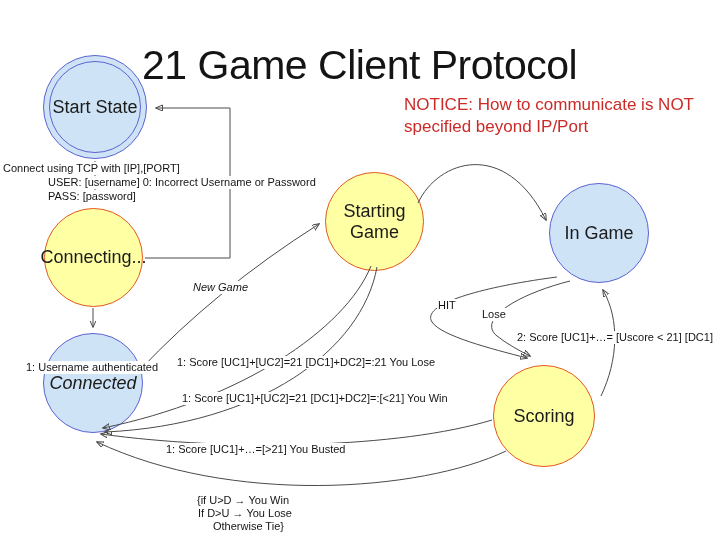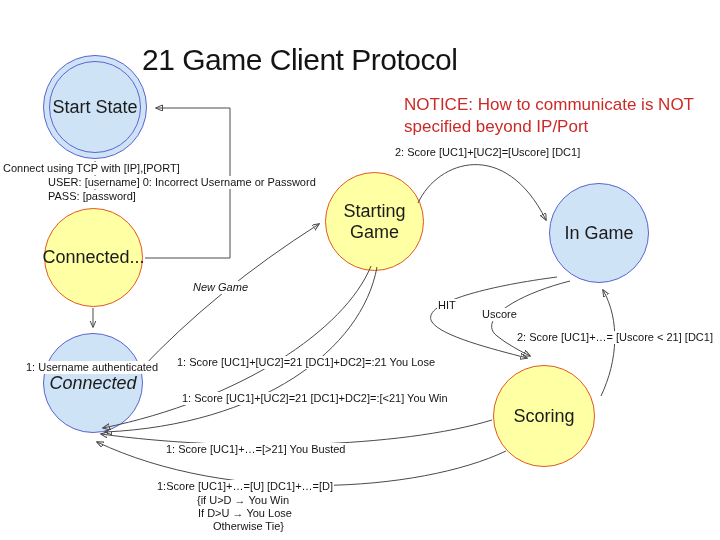--- a/index.html
+++ b/index.html
@@ -2,21 +2,21 @@
 <html style="--blue-fill: #cfe3f6; --blue-border: #5c63d2; --yellow-fill: #ffffa3; --yellow-border: #e2581f; --edge-gray: #4a4a4a; --notice-red: #cb2b28; --title-black: #141414;"><head>
 <meta charset="utf-8">
 <style>
   html,body{margin:0;padding:0;background:#888;}
   .stage{
     position:relative;width:720px;height:540px;background:#ffffff;
     font-family:"Liberation Sans","DejaVu Sans",sans-serif;overflow:hidden;
     color:#1b1b1b;
   }
   .title{
-    position:absolute;left:142px;top:44px;font-size:30px;line-height:1.05;
+    position:absolute;left:142px;top:44px;font-size:41px;line-height:1.05;
     letter-spacing:-0.5px;color:var(--title-black,#141414);white-space:nowrap;
     font-weight:400;
   }
   .notice{
     position:absolute;left:404px;top:94px;font-size:17px;line-height:21.5px;
     color:var(--notice-red,#cb2b28);white-space:pre-line;font-weight:400;
   }
   .state{
     position:absolute;border-radius:50%;display:flex;align-items:center;
     justify-content:center;text-align:center;font-size:18px;line-height:1.15;
@@ -43,21 +43,21 @@
   <div class="title">21 Game Client Protocol</div>
   <div class="notice">NOTICE: How to communicate is NOT
 specified beyond IP/Port</div>
 
   <div class="state blue" style="left:43px;top:55px;width:104px;height:104px;">
     <div class="inner-ring"></div>
     <span>Start State</span>
   </div>
 
   <div class="state yellow" style="left:44px;top:208px;width:99px;height:99px;">
-    <span>Connected...</span>
+    <span>Connecting...</span>
   </div>
 
   <div class="state blue" style="left:43px;top:333px;width:100px;height:100px;font-style:italic;">
     <span>Connected</span>
   </div>
 
   <div class="state yellow" style="left:325px;top:172px;width:99px;height:99px;">
     <span>Starting
 Game</span>
   </div>
@@ -88,24 +88,22 @@
     <path d="M 377 267 C 362 350 260 425 105 432" marker-end="url(#arrow)"></path>
     <path d="M 492 420 C 400 448 230 452 101 434" marker-end="url(#arrow)"></path>
     <path d="M 506 451 C 420 492 230 505 97 442" marker-end="url(#arrow)"></path>
   </svg>
 
   <div class="elabel" style="left:2px;top:162px;">Connect using TCP with [IP],[PORT]</div>
   <div class="elabel" style="left:47px;top:176px;">USER: [username] 0: Incorrect Username or Password</div>
   <div class="elabel" style="left:47px;top:190px;">PASS: [password]</div>
   <div class="elabel" style="left:25px;top:313px;margin-top:48px;">1: Username authenticated</div>
   <div class="elabel" style="left:192px;top:281px;font-style:italic;">New Game</div>
-  <div class="elabel" style="left:394px;top:146px;">2: Score [UC1]+[UC2]=[Uscore]  [DC1]</div>
   <div class="elabel" style="left:437px;top:299px;">HIT</div>
-  <div class="elabel" style="left:481px;top:308px;">Uscore</div>
+  <div class="elabel" style="left:481px;top:308px;">Lose</div>
   <div class="elabel" style="left:516px;top:331px;">2: Score [UC1]+…= [Uscore &lt; 21] [DC1]</div>
   <div class="elabel" style="left:176px;top:356px;">1: Score [UC1]+[UC2]=21 [DC1]+DC2]=:21 You Lose</div>
   <div class="elabel" style="left:181px;top:392px;">1: Score [UC1]+[UC2]=21 [DC1]+DC2]=:[&lt;21] You Win</div>
   <div class="elabel" style="left:165px;top:443px;">1: Score [UC1]+…=[&gt;21] You Busted</div>
-  <div class="elabel" style="left:156px;top:480px;">1:Score [UC1]+…=[U]  [DC1]+…=[D]</div>
   <div class="elabel" style="left:196px;top:494px;">{if U&gt;D → You Win</div>
   <div class="elabel" style="left:197px;top:507px;text-align:right;">If D&gt;U → You Lose</div>
   <div class="elabel" style="left:212px;top:520px;">Otherwise Tie}</div>
 </div>
 
 </body></html>

